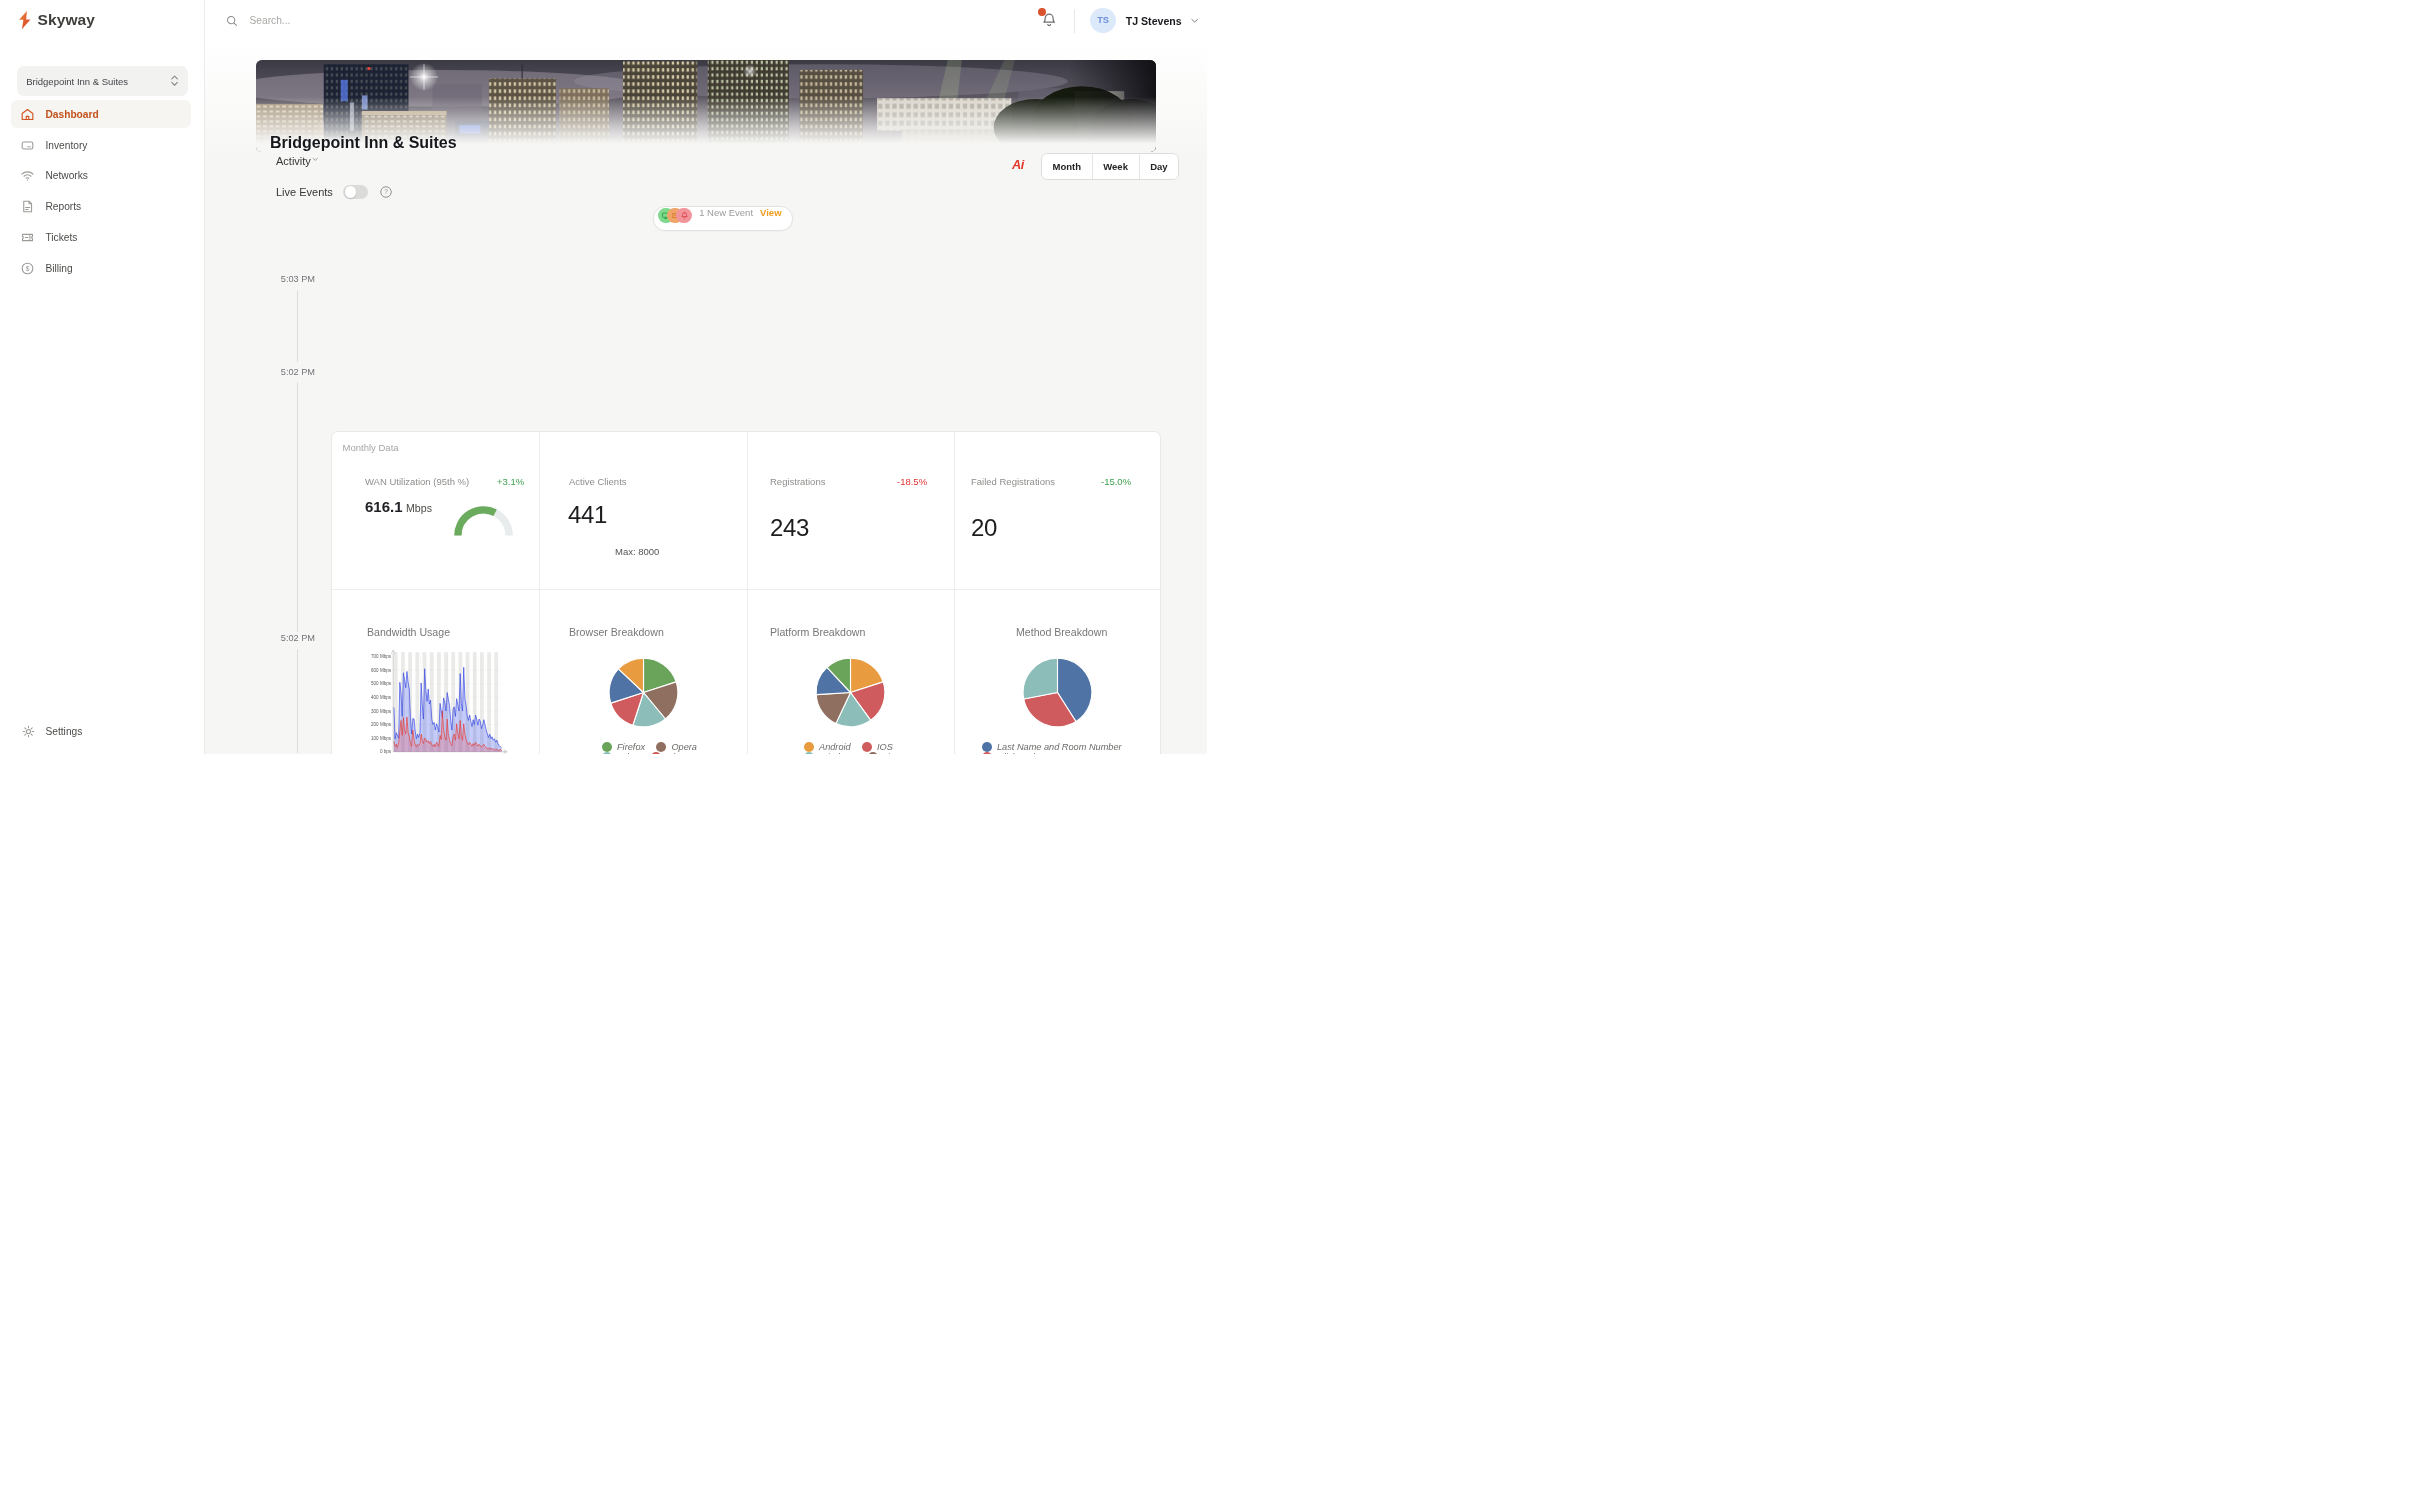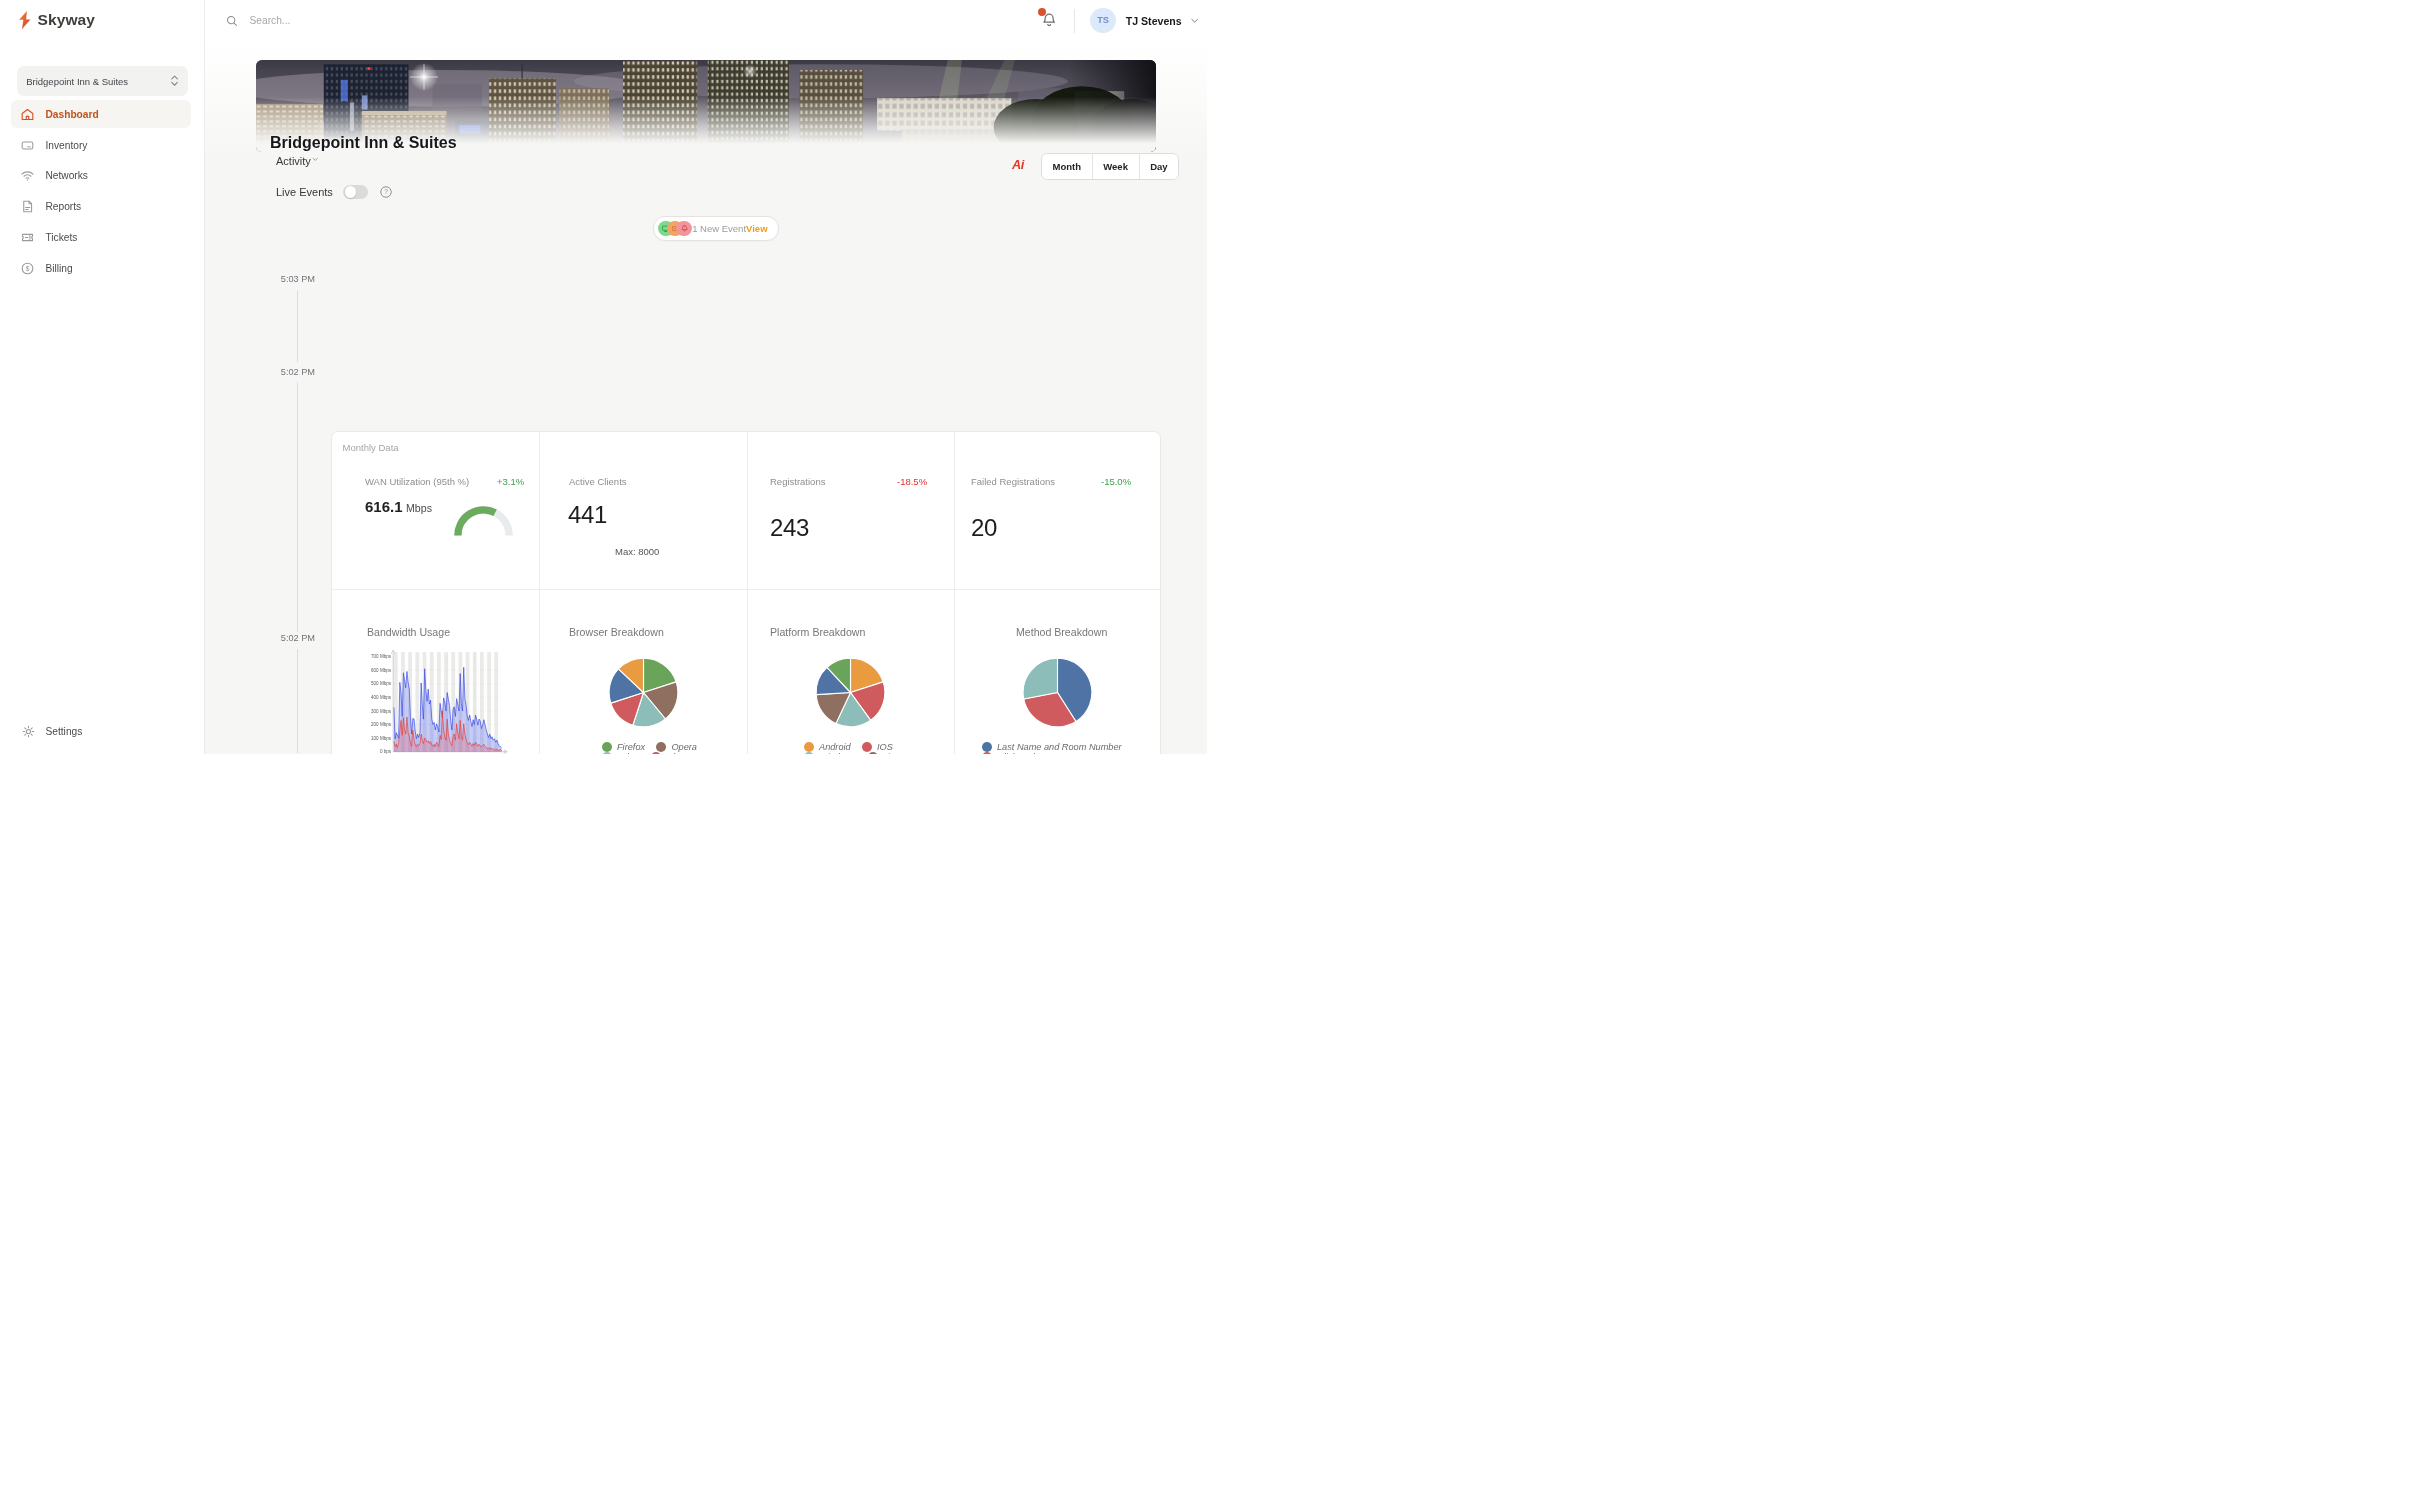--- a/index.html
+++ b/index.html
@@ -39,21 +39,21 @@
   .activity span{font-size:11px;color:#37373a;font-weight:500;}
   .ai{position:absolute;left:807px;top:117px;font-size:12.7px;font-weight:800;font-style:italic;color:#e0392b;cursor:pointer;letter-spacing:-0.4px;}
   .seg{position:absolute;left:836px;top:112px;display:flex;background:#fff;border:0.7px solid #dcdcd9;border-radius:6.4px;overflow:hidden;}
   .seg button{border:none;background:#fff;font-family:inherit;font-size:9.5px;font-weight:600;color:#232326;padding:7px 10.6px;cursor:pointer;}
   .seg button + button{border-left:0.7px solid #e4e4e2;}
   .live{position:absolute;left:71px;top:144px;display:flex;align-items:center;gap:10.6px;}
   .live .llabel{font-size:11px;color:#37373a;font-weight:500;}
   .toggle{width:25px;height:14px;border-radius:7px;background:#dbdbd9;position:relative;cursor:pointer;}
   .toggle .knob{position:absolute;left:1.4px;top:1.4px;width:11.3px;height:11.3px;border-radius:50%;background:#fff;box-shadow:0 0.7px 1.4px rgba(0,0,0,.25);}
   .help{width:14px;height:14px;cursor:pointer;}
-  .pill{position:absolute;left:448px;top:175px;height:23px;background:#fff;border:0.7px solid #e3e3e1;border-radius:12px;display:flex;align-items:center;padding:0 10.6px 0 4.2px;cursor:pointer;box-shadow:0 0.7px 1.4px rgba(0,0,0,.03);}
+  .pill{position:absolute;left:448px;top:165px;height:23px;background:#fff;border:0.7px solid #e3e3e1;border-radius:12px;display:flex;padding:0 10.6px 0 4.2px;gap:7px;cursor:pointer;box-shadow:0 0.7px 1.4px rgba(0,0,0,.03);}
   .pill-icons{position:relative;width:34px;height:17px;}
   .pic{position:absolute;top:0.7px;width:15.5px;height:15.5px;border-radius:50%;display:flex;align-items:center;justify-content:center;}
   .pill .ptext{font-size:9.5px;color:#9b9b98;}
   .pill .pview{font-size:9.5px;font-weight:700;text-decoration:none;}
   
   .tl-time{position:absolute;width:44px;left:66px;text-align:right;font-size:9.2px;color:#73737a;}
   .tl-line{position:absolute;left:92px;width:1.4px;background:#dcdcd9;border-radius:0.7px;}
   
   .card{position:absolute;left:126px;width:830px;background:#fff;border:0.7px solid #e9e9e7;border-radius:7px;box-sizing:border-box;box-shadow:0 0.7px 1.4px rgba(0,0,0,.02);}
   .ev-icon{position:absolute;left:12.7px;top:12px;width:21px;height:21px;border-radius:50%;display:flex;align-items:center;justify-content:center;}

